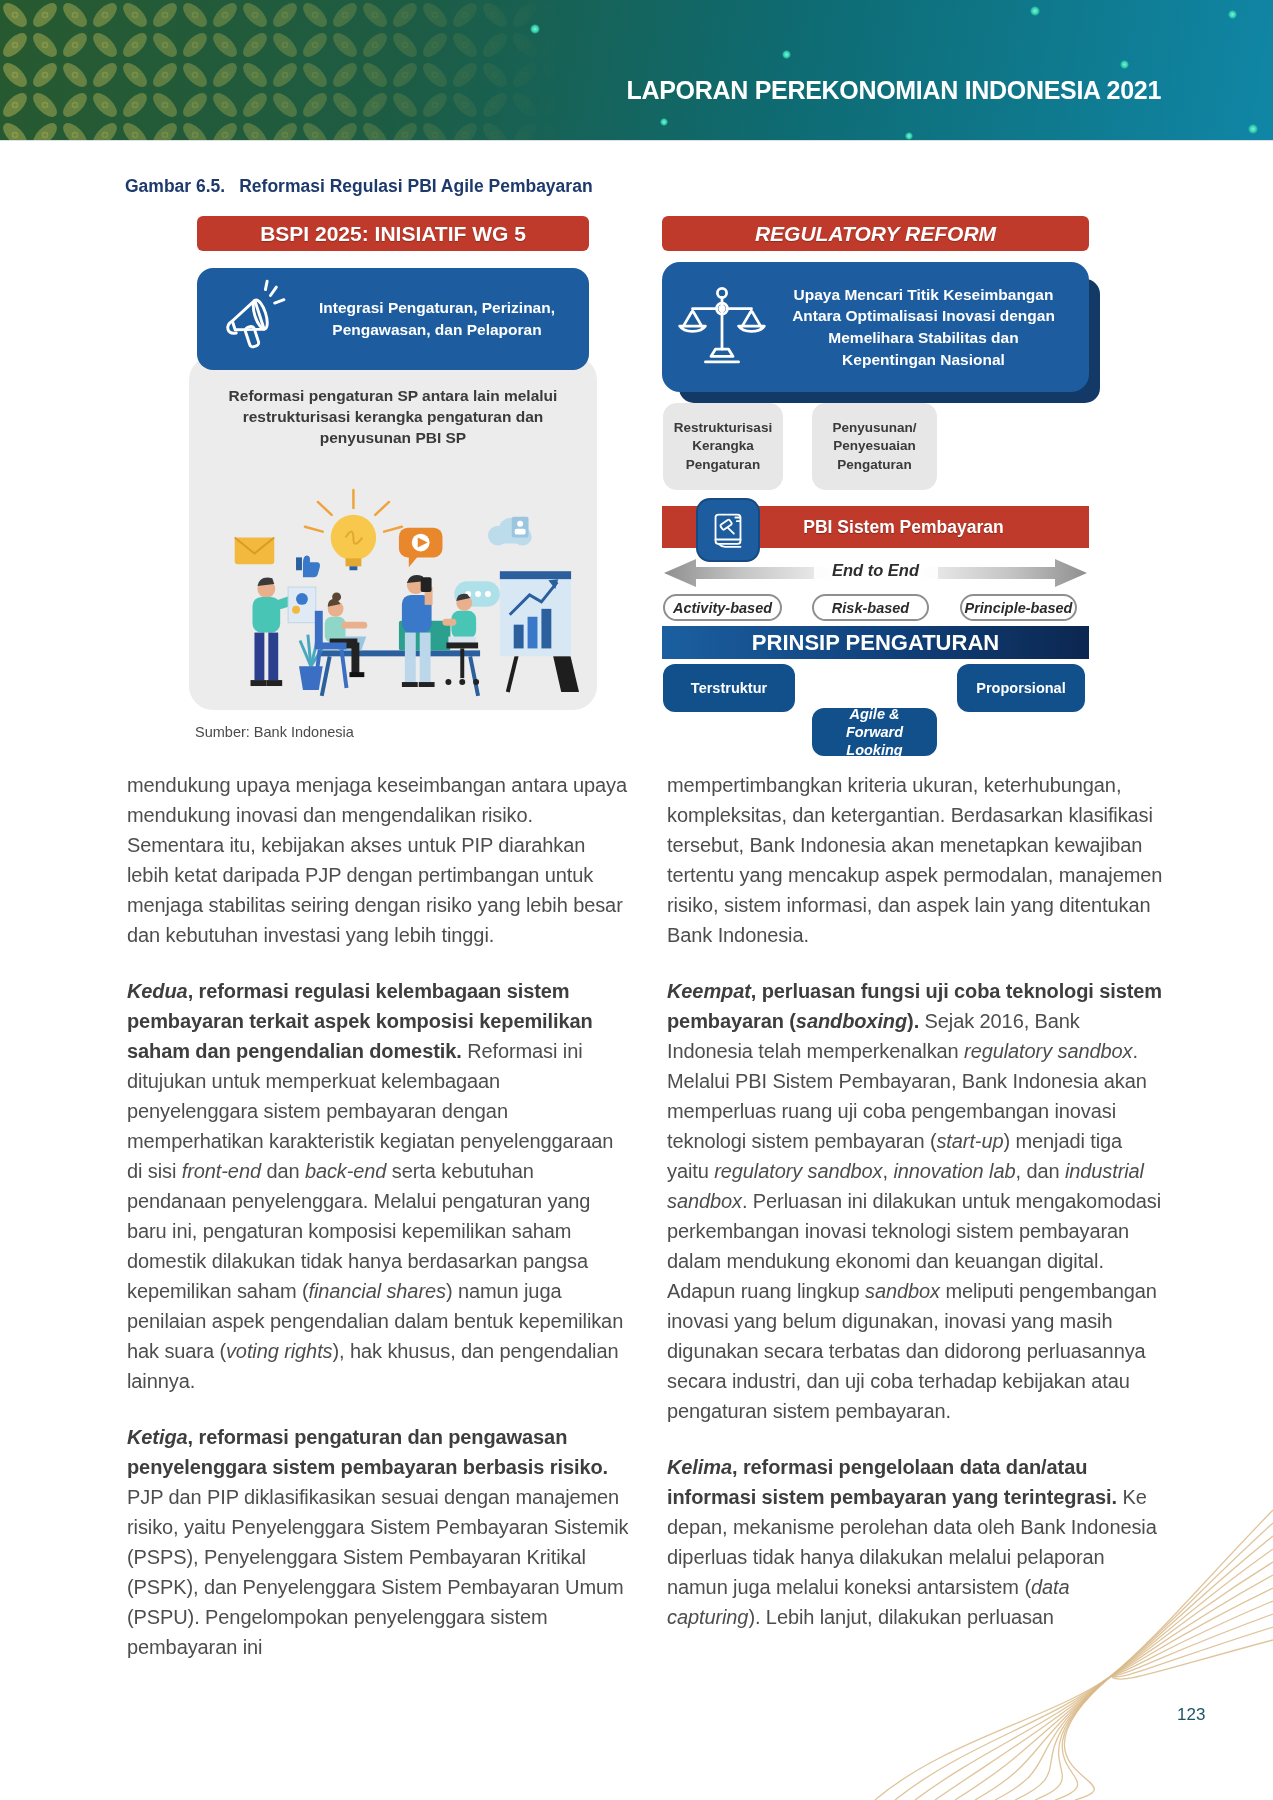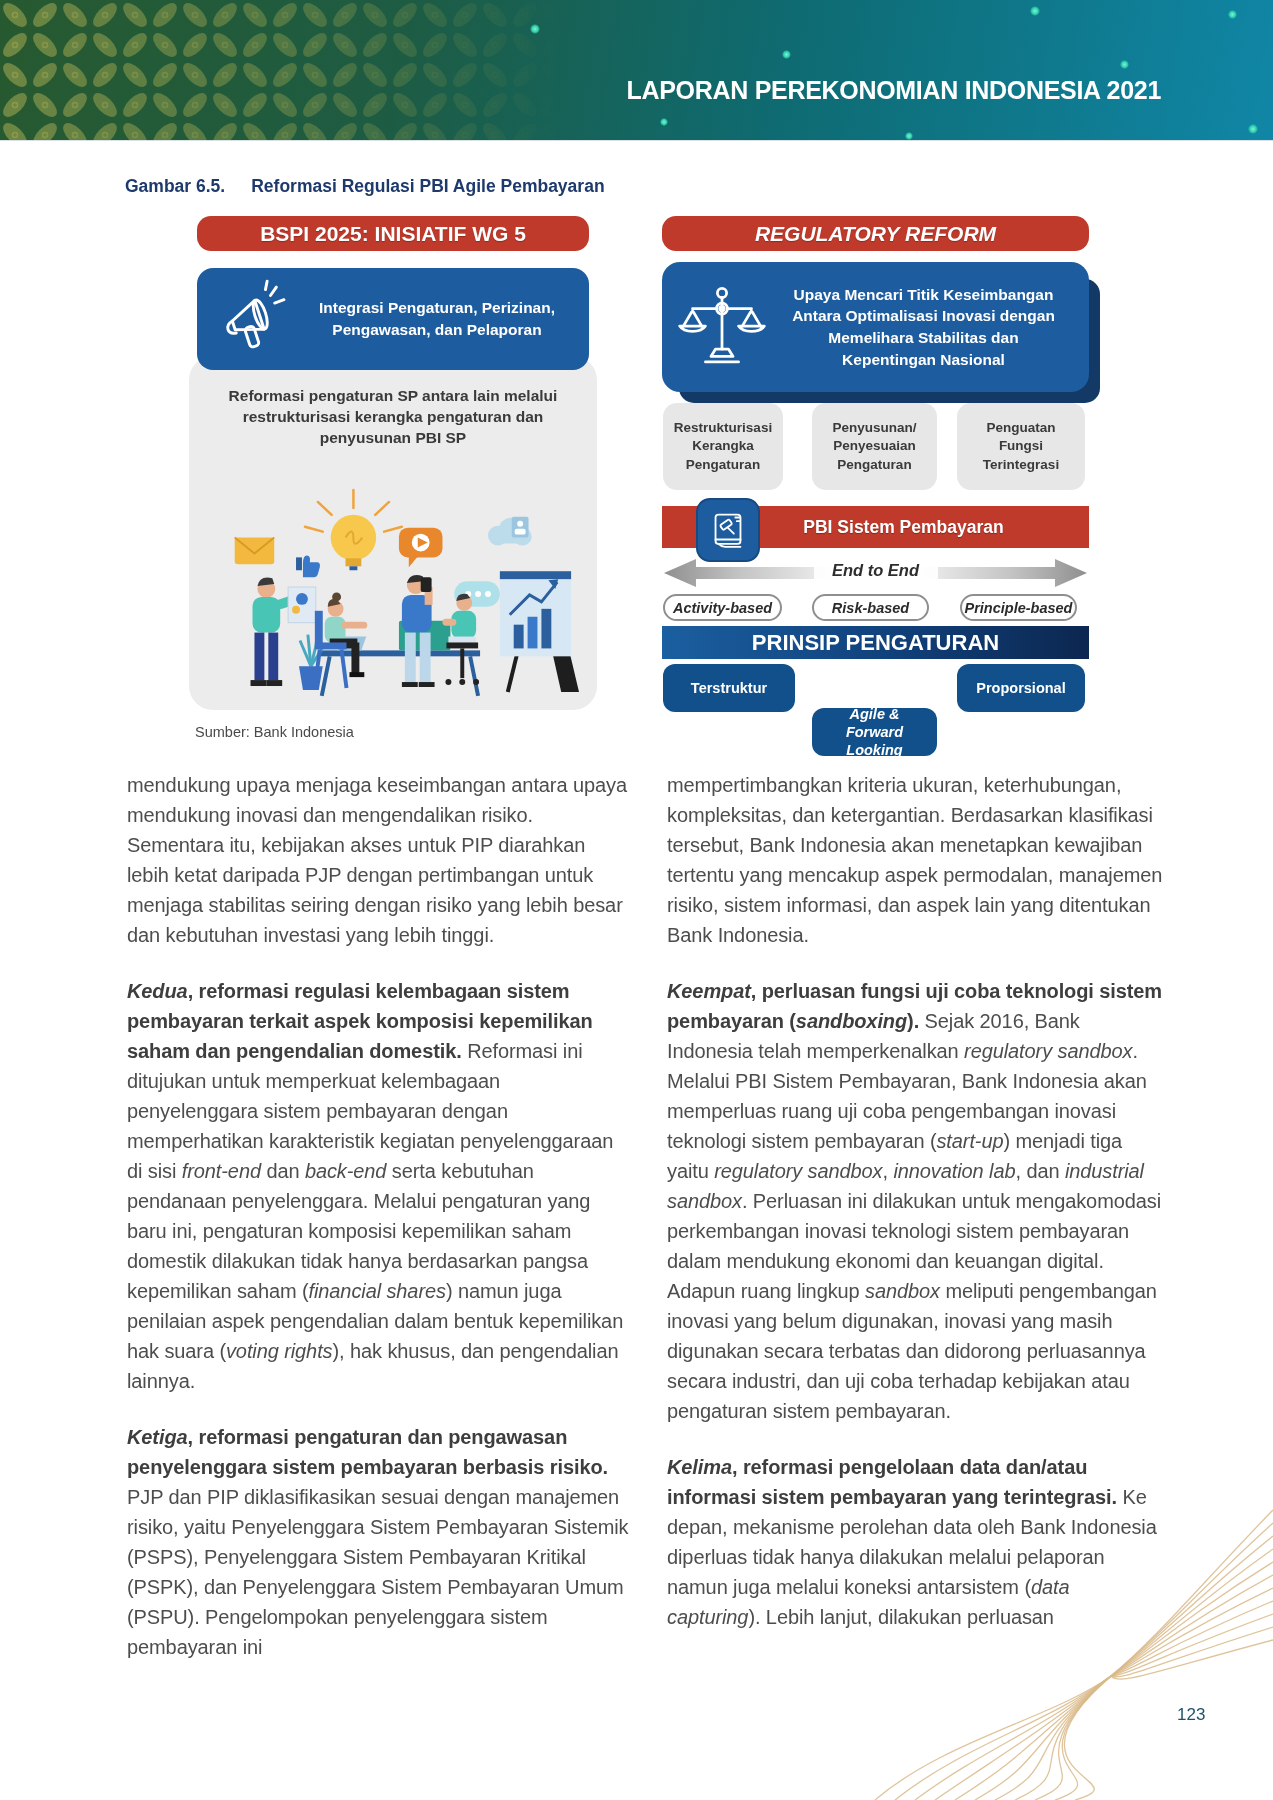--- a/index.html
+++ b/index.html
@@ -11,24 +11,24 @@
     background:linear-gradient(100deg,var(--banner_green) 0%,#1d5c44 32%,#0e6b72 62%,var(--banner_teal) 100%);
     border-bottom:1px solid #d8e2e6;}
   .banner-pattern{position:absolute;left:0;top:0;}
   .banner-title{position:absolute;right:112px;top:76px;color:#fff;font-size:25px;font-weight:700;
     letter-spacing:-.3px;white-space:nowrap;}
   .dot{position:absolute;border-radius:50%;
     background:radial-gradient(circle,#7df5d4 0%,#2fd0ae 45%,rgba(47,208,174,0) 72%);}
 
   
   .caption{position:absolute;left:125px;top:176px;font-size:17.5px;font-weight:700;color:var(--caption);}
-  .caption .cap-label{margin-right:26px;}
-
-  
-  .fig-red{position:absolute;height:35px;background:var(--red);border-radius:14px;color:#fff;
+  .caption .cap-label{margin-right:14px;}
+
+  
+  .fig-red{position:absolute;height:35px;background:var(--red);border-radius:6px;color:#fff;
     display:flex;align-items:center;justify-content:center;font-size:21px;font-weight:700;
     text-shadow:0 1px 1px rgba(0,0,0,.25);}
   .lp-red{left:197px;top:216px;width:392px;}
   .rp-red{left:662px;top:216px;width:427px;font-style:italic;}
 
   .lp-gray{position:absolute;left:189px;top:356px;width:408px;height:354px;background:var(--panel_gray);
     border-radius:24px;}
   .lp-gray .lp-gray-text{padding:30px 34px 0;text-align:center;font-size:15.5px;font-weight:700;
     color:#3a3a3a;line-height:1.35;}
   .lp-illustration{position:absolute;left:16px;bottom:8px;}
@@ -293,21 +293,20 @@
         <path d="M68 49 A 15 9 0 0 0 96 49 Z"></path>
         <path d="M38 82 h24 l-5 -8 h-14 Z"></path>
         <line x1="32" y1="88" x2="68" y2="88"></line>
       </svg>
     </span>
     <div class="blue-text">Upaya Mencari Titik Keseimbangan Antara Optimalisasi Inovasi dengan Memelihara Stabilitas dan Kepentingan Nasional</div>
   </div>
 
   <div class="rp-graybox rp-g1">Restrukturisasi Kerangka Pengaturan</div>
   <div class="rp-graybox rp-g2">Penyusunan/ Penyesuaian Pengaturan</div>
-  <div class="rp-graybox rp-g3">Penguatan Fungsi Terintegrasi</div>
 
   <div class="rp-pbibar">
     <span class="pbi-badge">
       <svg width="44" height="44" viewBox="0 0 60 60" fill="none" stroke="#fff" stroke-width="2.5" stroke-linecap="round" stroke-linejoin="round">
         <rect x="13" y="9" width="34" height="40" rx="4"></rect>
         <path d="M13 43 h34"></path>
         <path d="M17 49 q4 4 9 4 h21"></path>
         <rect x="20" y="19" width="15" height="8" rx="2" transform="rotate(-35 27 23)"></rect>
         <line x1="30" y1="27" x2="38" y2="35"></line>
         <line x1="40" y1="13" x2="46" y2="13"></line>

